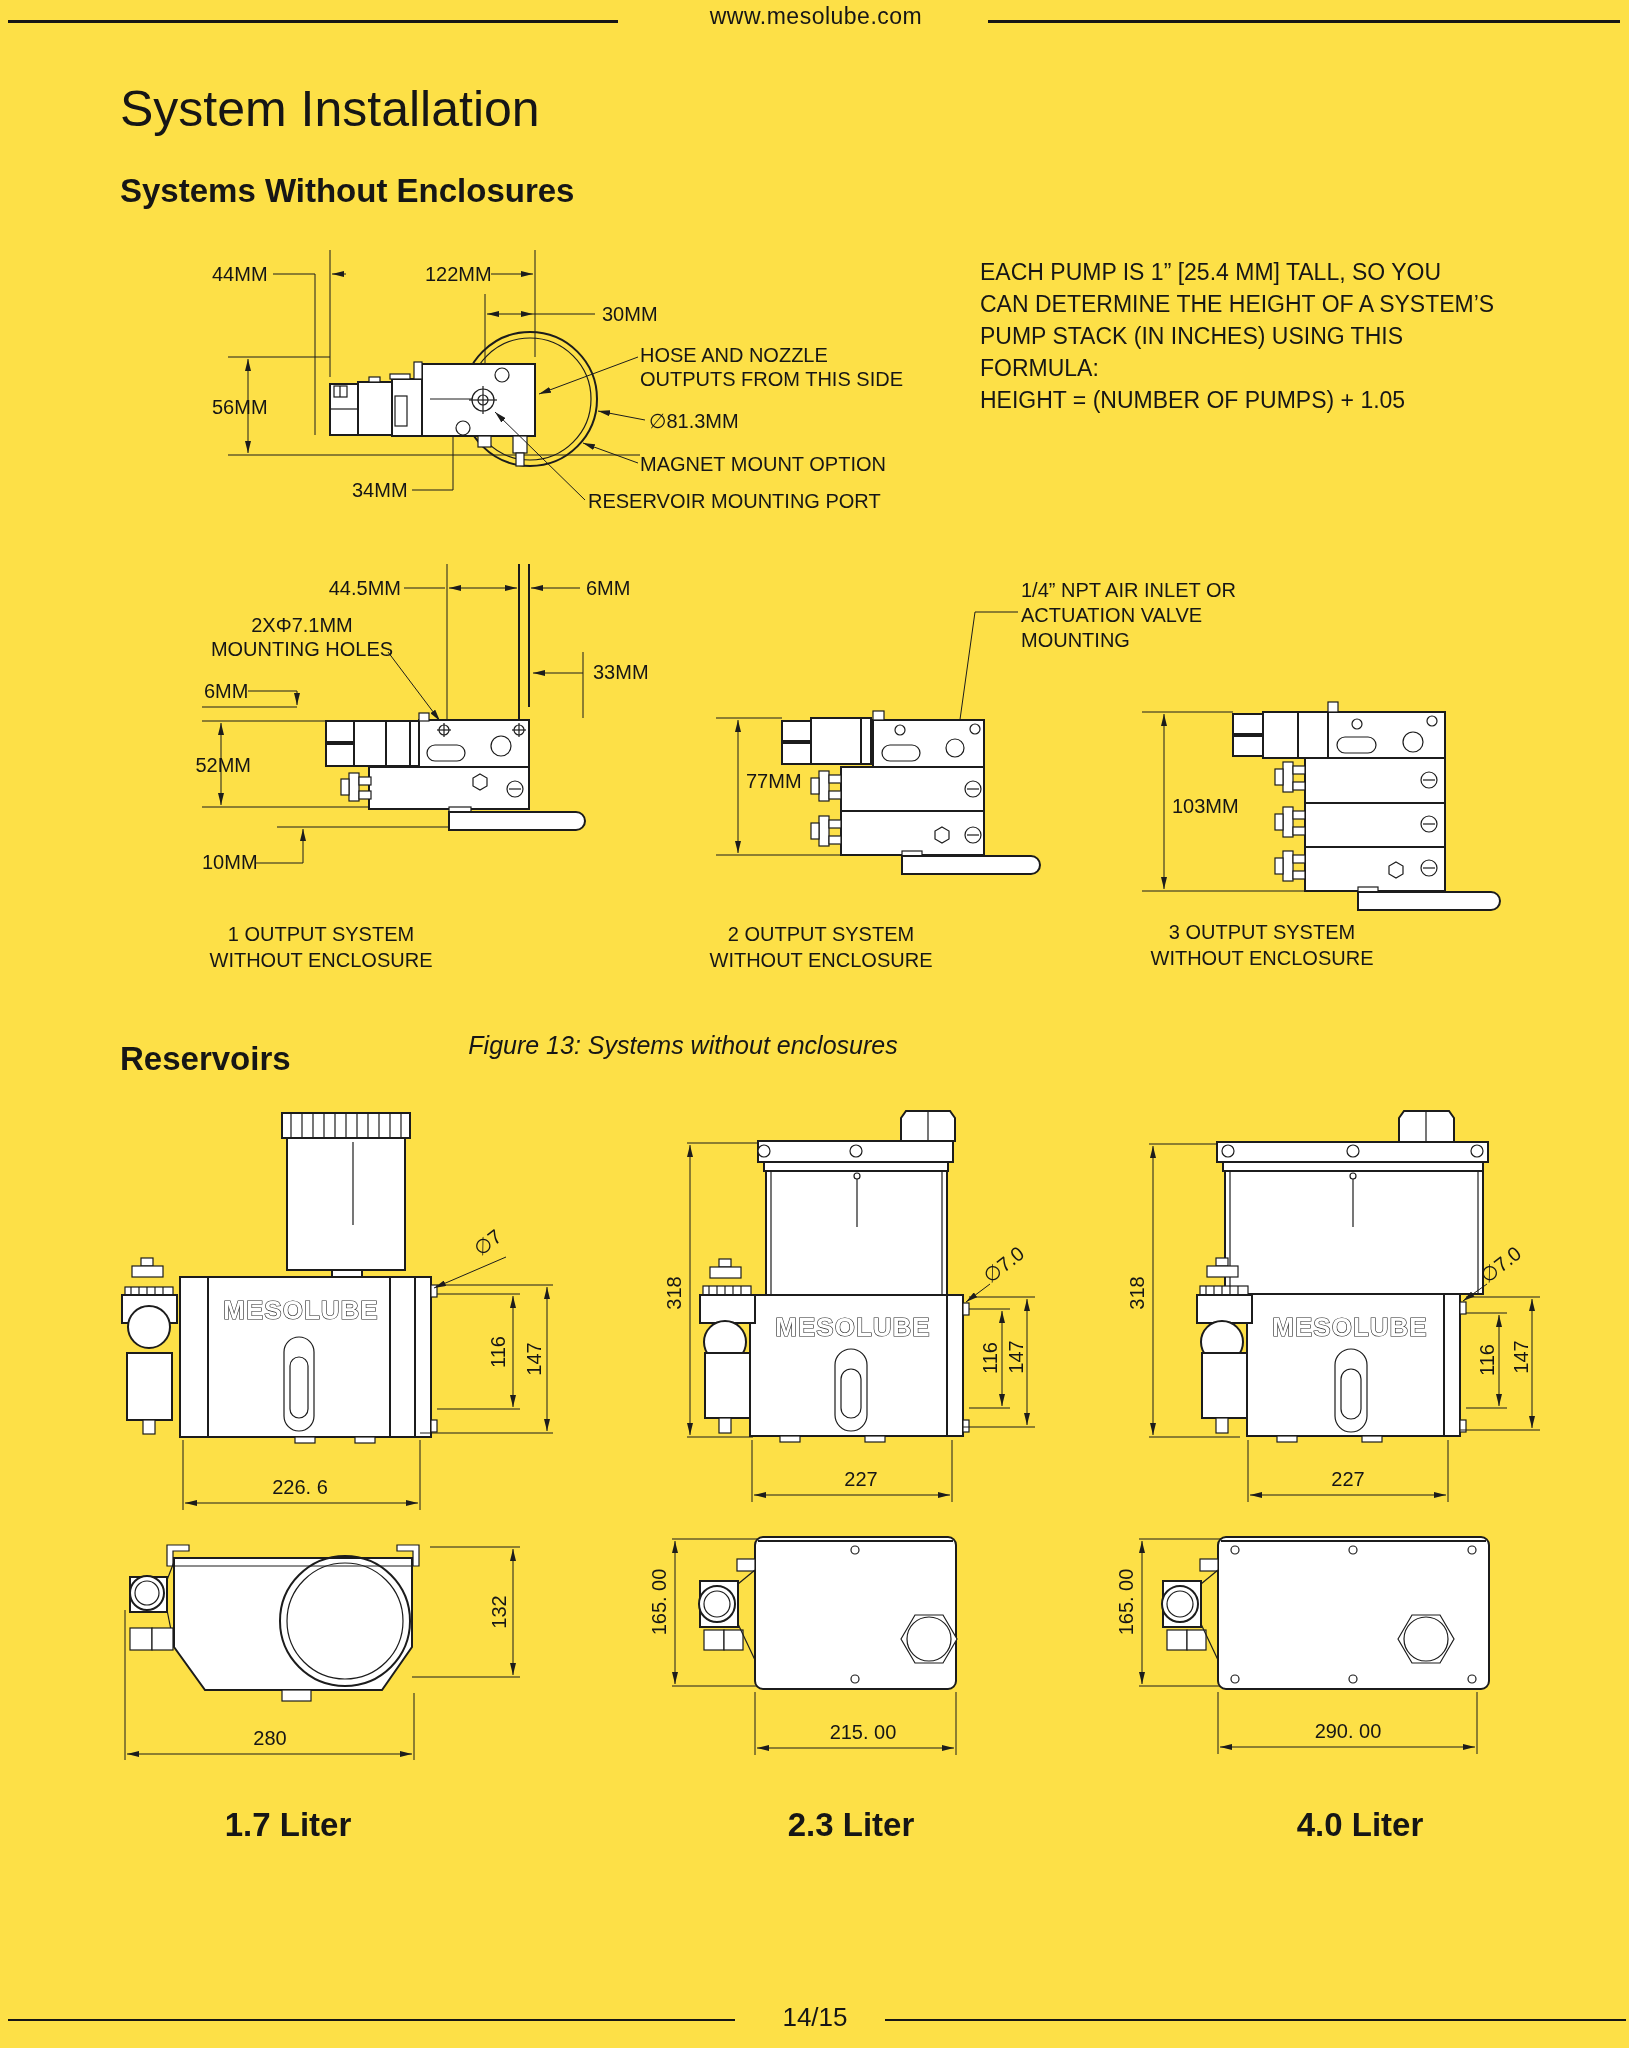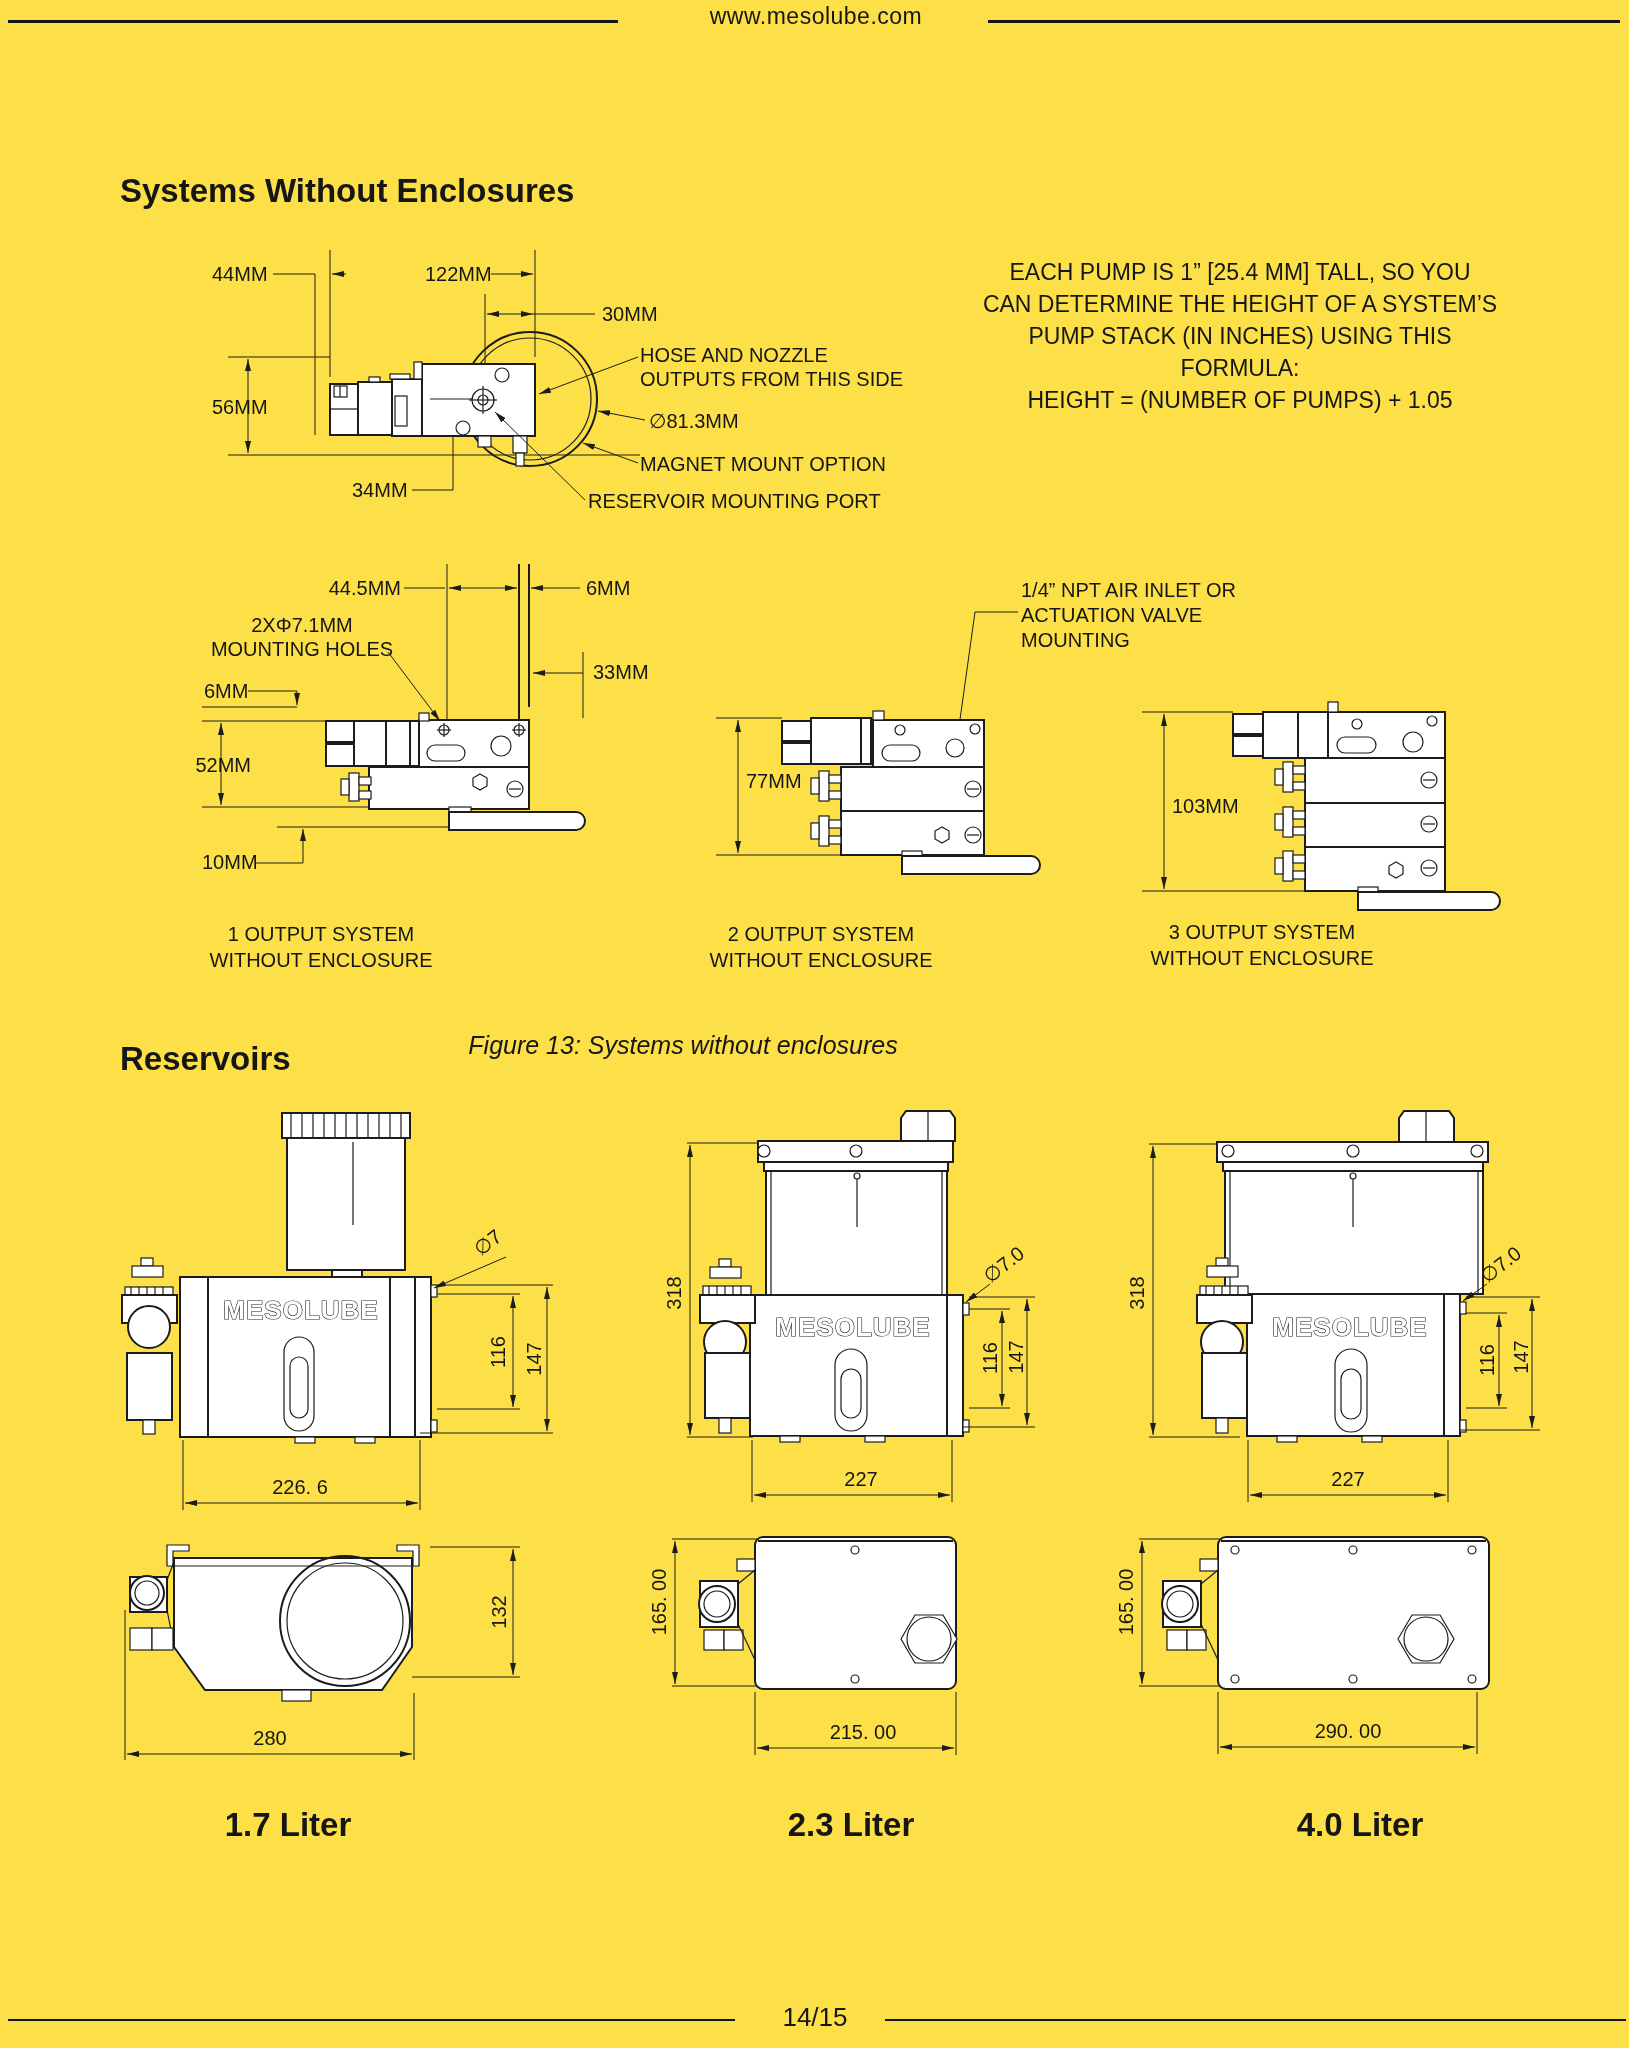--- a/index.html
+++ b/index.html
@@ -4,21 +4,21 @@
 <style>
   html,body{margin:0;padding:0;background:#888;}
   .page{
     position:relative;width:1629px;height:2048px;background:#fde047;
     font-family:"Liberation Sans",sans-serif;color:#161616;overflow:hidden;
   }
   .hdr-line{position:absolute;height:0;border-top:3px solid #161616;}
   .hdr-text{position:absolute;font-size:23px;letter-spacing:.5px;}
   .h1{position:absolute;font-size:50px;font-weight:400;}
   .h2{position:absolute;font-size:33px;font-weight:700;}
-  .note{position:absolute;font-size:23px;line-height:32px;white-space:pre-line;text-align:center;}
+  .note{position:absolute;font-size:23px;line-height:32px;white-space:pre-line;}
   .figcap{position:absolute;left:0;width:1366px;text-align:center;font-size:25px;font-style:italic;margin-top:45px;}
   .liter{position:absolute;width:300px;text-align:center;font-size:33px;font-weight:700;}
   .foot{position:absolute;font-size:28px;white-space:pre-wrap;}
   .pgline{position:absolute;height:0;border-top:2px solid #161616;}
   .pgnum{position:absolute;width:160px;text-align:center;font-size:26px;}
   svg.fig{position:absolute;overflow:visible;}
   svg .obj{stroke:#1c1c1c;stroke-width:2;fill:#fff;}
   svg .objn{stroke:#1c1c1c;stroke-width:2;fill:none;}
   svg .thin{stroke:#1c1c1c;stroke-width:1.2;fill:none;}
   svg .thinf{stroke:#1c1c1c;stroke-width:1.2;fill:#fff;}
@@ -44,20 +44,21 @@
       <marker id="arr-s" viewBox="0 0 12 6" refX="12" refY="3" markerWidth="12" markerHeight="6" markerUnits="userSpaceOnUse" orient="auto-start-reverse">
           <path d="M0,0 L12,3 L0,6 Z" fill="#1c1c1c"></path>
         </marker>
     </defs>
   </svg>
 
   <div class="hdr-line" style="left:8px;top:20px;width:610px"></div>
   <div class="hdr-text" style="left:620px;top:3px;width:392px;text-align:center">www.mesolube.com</div>
   <div class="hdr-line" style="left:988px;top:20px;width:632px"></div>
 
+  <div class="h1" style="left:120px;top:80px">System Installation</div>
   <div class="h2" style="left:120px;top:172px">Systems Without Enclosures</div>
 
   <div class="note" style="left:980px;top:256px;width:520px">EACH PUMP IS 1” [25.4 MM] TALL, SO YOU
 CAN DETERMINE THE HEIGHT OF A SYSTEM’S
 PUMP STACK (IN INCHES) USING THIS FORMULA:
 HEIGHT = (NUMBER OF PUMPS) + 1.05</div>
 
   <svg class="fig" style="left:100px;top:245px" width="800" height="280">
     <line class="ext" x1="215" y1="29" x2="215" y2="190"></line>
     <line class="ext" x1="230" y1="5" x2="230" y2="132"></line>

